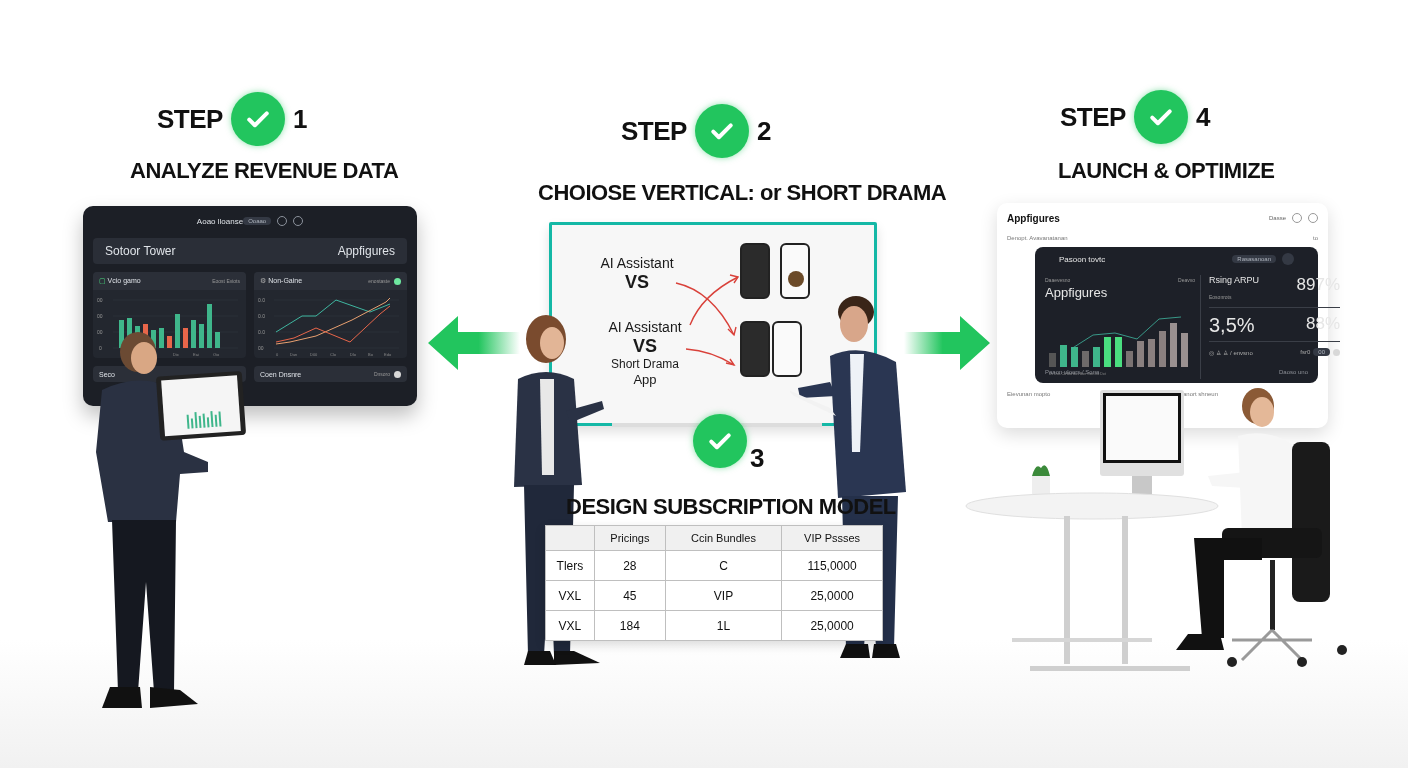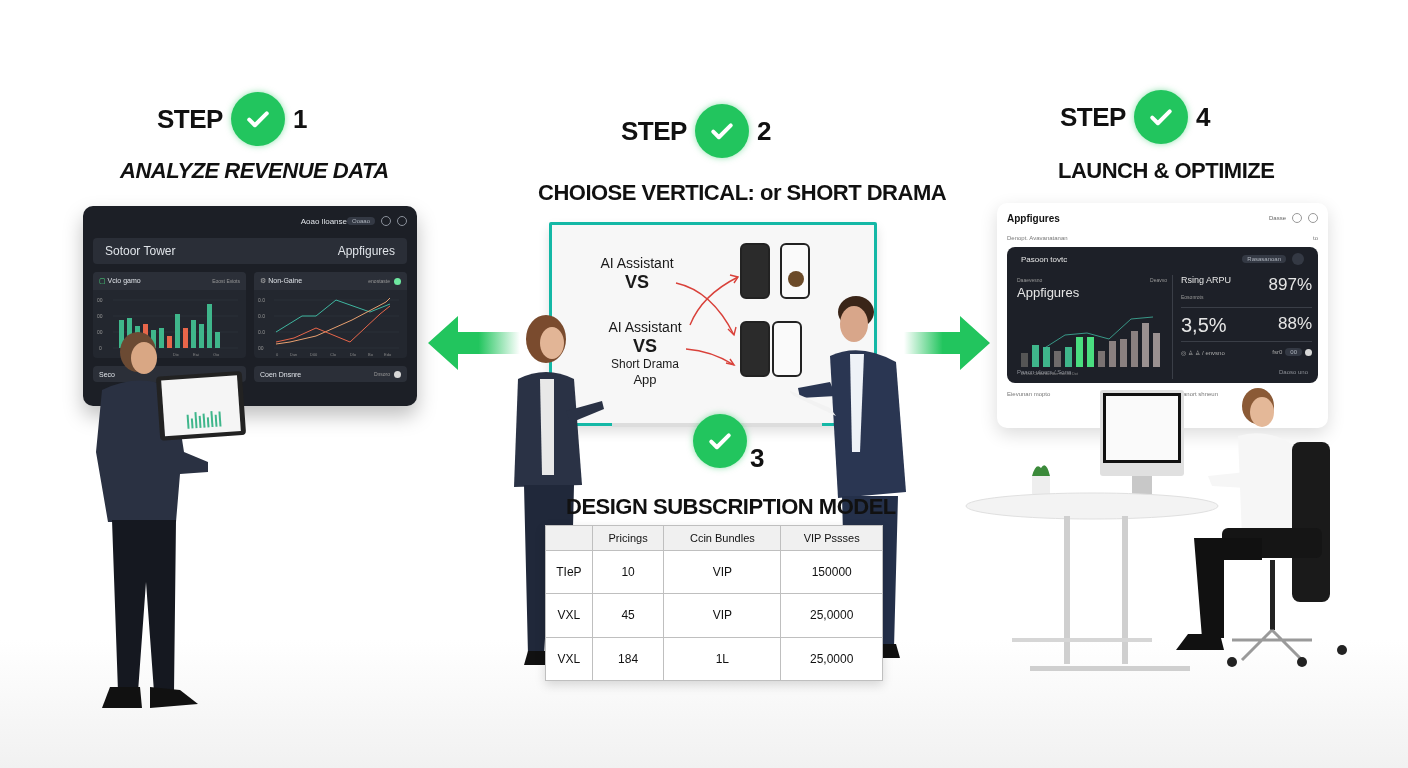--- a/index.html
+++ b/index.html
@@ -28,21 +28,21 @@
     .step-title {
       position: absolute; font-size: 22px; font-weight: 700; letter-spacing: -0.5px;
       white-space: nowrap; text-align: center;
     }
     
     .dash-left {
       position: absolute; left: 83px; top: 206px; width: 334px; height: 200px;
       background: #1c1f26; border-radius: 10px; box-shadow: 0 10px 20px rgba(0,0,0,0.25);
       padding: 8px 10px; color: #dfe3e8;
     }
-    .dl-top { display: flex; justify-content: flex-end; align-items: center; font-size: 8px; height: 14px; }
+    .dl-top { display: flex; justify-content: center; align-items: center; font-size: 8px; height: 14px; }
     .dl-top .ctrls { display: flex; gap: 6px; align-items: center; }
     .pill { background: #343944; border-radius: 4px; padding: 1px 5px; font-size: 6px; color: #aeb4bd; }
     .circle-ico { width: 10px; height: 10px; border: 1px solid #8b919b; border-radius: 50%; }
     .dl-banner {
       margin-top: 10px; height: 26px; background: #2a2e37; border-radius: 4px;
       display: flex; justify-content: space-between; align-items: center; padding: 12px 12px; font-size: 12px;
     }
     .dl-grid { display: grid; grid-template-columns: 1fr 1fr; gap: 8px; margin-top: 8px; }
     .panel { background: #23272f; border-radius: 4px; overflow: hidden; }
     .panel-head { height: 18px; background: #2b2f38; display: flex; align-items: center; justify-content: space-between; padding: 0 6px; font-size: 7px; }
@@ -58,38 +58,38 @@
       background: #f7f7f7; border: 3px solid #14b8a6; border-radius: 2px;
       box-shadow: 0 6px 12px rgba(0,0,0,0.12);
     }
     .wb-text { position: absolute; text-align: center; font-size: 14px; color: #1a1a1a; line-height: 1.2; }
     .wb-vs { font-weight: 700; font-size: 18px; }
     .phone { position: absolute; width: 30px; height: 56px; border-radius: 6px; border: 2px solid #222; background: #2b2b2b; }
     .phone.light { background: #fafafa; }
     .tray { position: absolute; left: 60px; bottom: -4px; width: 210px; height: 4px; background: #ddd; }
     
     .sub-table {
-      position: absolute; left: 545px; top: 525px; width: 338px; height: 156px;
+      position: absolute; left: 545px; top: 525px; width: 338px; height: 116px;
       border-collapse: collapse; background: #fff; font-size: 12px;
       box-shadow: 0 4px 10px rgba(0,0,0,0.15);
     }
     .sub-table td, .sub-table th { border: 1px solid #bfbfbf; text-align: center; font-weight: 400; height: 25px; }
     .sub-table th { background: #f0f0f0; font-size: 11px; }
     
     .dash-right {
       position: absolute; left: 997px; top: 203px; width: 331px; height: 225px;
       background: #ffffff; border-radius: 10px; box-shadow: 0 6px 18px rgba(0,0,0,0.14);
       padding: 6px 10px;
     }
     .dr-top { display: flex; justify-content: space-between; align-items: center; height: 18px; font-size: 10px; font-weight: 700; }
     .dr-top .ctrls { display: flex; gap: 6px; align-items: center; font-size: 6px; font-weight: 400; color: #666; }
     .dr-top .circle-ico { border-color: #999; }
     .dr-sub { display: flex; justify-content: space-between; font-size: 6px; color: #777; margin-top: 8px; }
     .dr-inner {
-      margin-top: 6px; height: 136px; background: #1d2028; border-radius: 8px; color: #e6e6e6; padding: 6px 14px; position: relative;
+      margin-top: 6px; height: 136px; background: #1d2028; border-radius: 8px; color: #e6e6e6; padding: 6px 24px; position: relative; margin-left: 28px;
     }
     .dr-inner-head { display: flex; justify-content: space-between; align-items: center; font-size: 8px; }
     .dr-left { position: absolute; left: 10px; top: 30px; width: 150px; height: 100px; }
     .dr-right { position: absolute; left: 165px; top: 28px; width: 140px; height: 104px; border-left: 1px solid #3a3e47; padding-left: 8px; }
     .metric-row { display: flex; justify-content: space-between; align-items: flex-start; border-bottom: 1px solid #3a3e47; padding-bottom: 4px; margin-bottom: 6px; }
     .big { font-size: 17px; }
     .dr-foot { position: absolute; left: 10px; right: 10px; bottom: 8px; display: flex; justify-content: space-between; font-size: 6px; color: #8c8f96; }
     .people { position: absolute; }
   </style>
 </head>
@@ -99,21 +99,21 @@
 
 <div class="step-row" style="left:157px;top:92px;">
   <span>STEP</span>
   <span class="check">
     <svg viewBox="0 0 24 24">
         <path d="M5 12.5l4.5 4.5L19 7.5" fill="none" stroke="#fff" stroke-width="3.2" stroke-linecap="round" stroke-linejoin="round"></path>
       </svg>
   </span>
   <span>1</span>
 </div>
-<div class="step-title" style="left:120px;top:158px;font-style:italic;">ANALYZE REVENUE DATA</div>
+<div class="step-title" style="left:130px;top:158px;">ANALYZE REVENUE DATA</div>
 
 <div class="step-row" style="left:621px;top:104px;">
   <span>STEP</span>
   <span class="check">
     <svg viewBox="0 0 24 24">
         <path d="M5 12.5l4.5 4.5L19 7.5" fill="none" stroke="#fff" stroke-width="3.2" stroke-linecap="round" stroke-linejoin="round"></path>
       </svg>
   </span>
   <span>2</span>
 </div>
@@ -328,24 +328,24 @@
   <thead>
     <tr>
       <th></th>
       <th>Pricings</th>
       <th>Ccin Bundles</th>
       <th>VIP Pssses</th>
     </tr>
   </thead>
   <tbody>
     <tr>
-      <td>TIeP</td>
-      <td>10</td>
-      <td>VIP</td>
-      <td>150000</td>
+      <td>Tlers</td>
+      <td>28</td>
+      <td>C</td>
+      <td>115,0000</td>
     </tr>
     <tr>
       <td>VXL</td>
       <td>45</td>
       <td>VIP</td>
       <td>25,0000</td>
     </tr>
     <tr>
       <td>VXL</td>
       <td>184</td>

